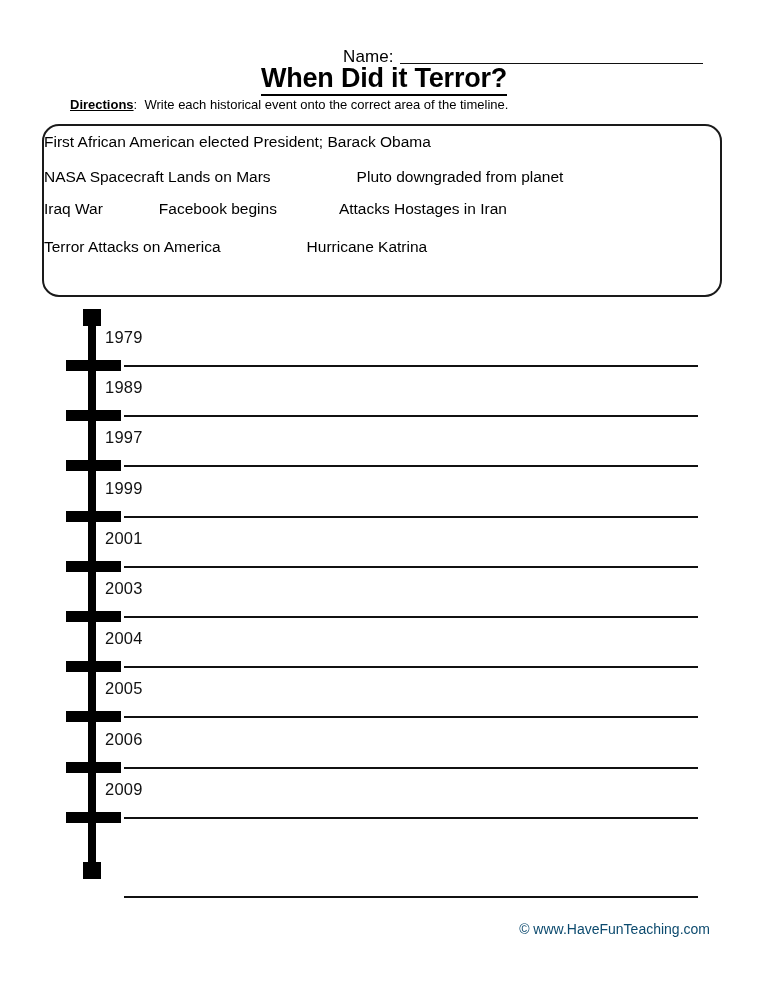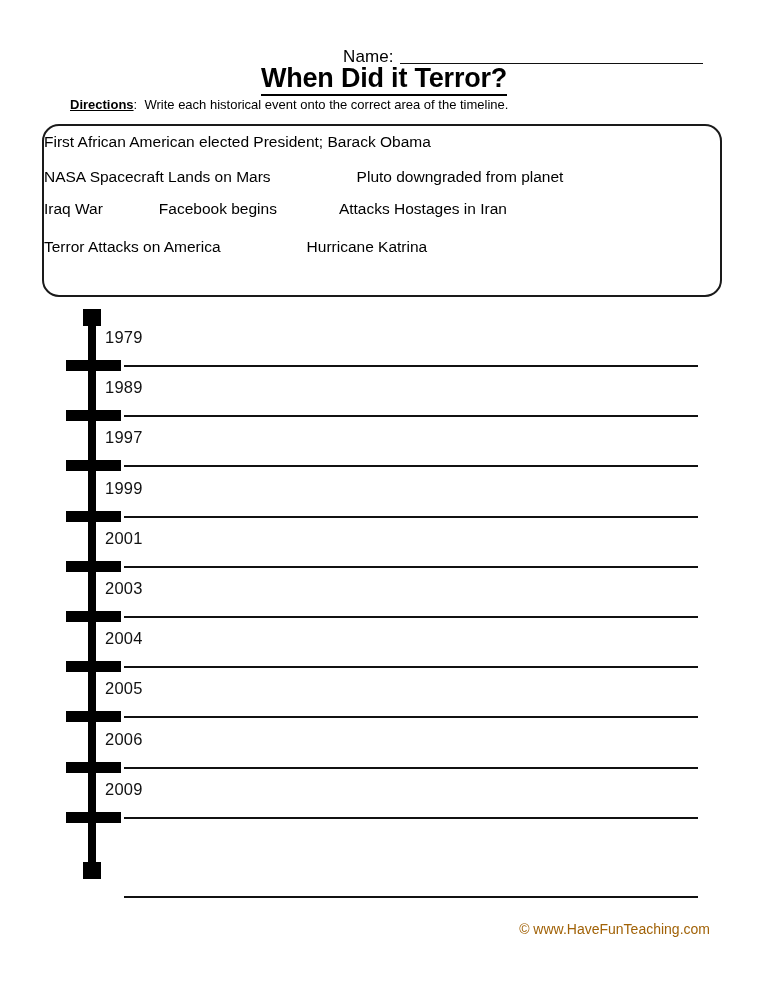--- a/index.html
+++ b/index.html
@@ -173,21 +173,21 @@
     height: 0;
     border-bottom: 2px solid #111111;
   }
   .footer {
     position: absolute;
     left: 0;
     top: 921px;
     width: 710px;
     text-align: right;
     font-size: 14px;
-    color: #a16207;
+    color: #0c4a6e;
   }
 </style>
 </head>
 <body>
 
 <div id="page">
 
   <div class="name-row">
     <span class="name-label">Name:</span>
     <span class="name-rule"></span>

